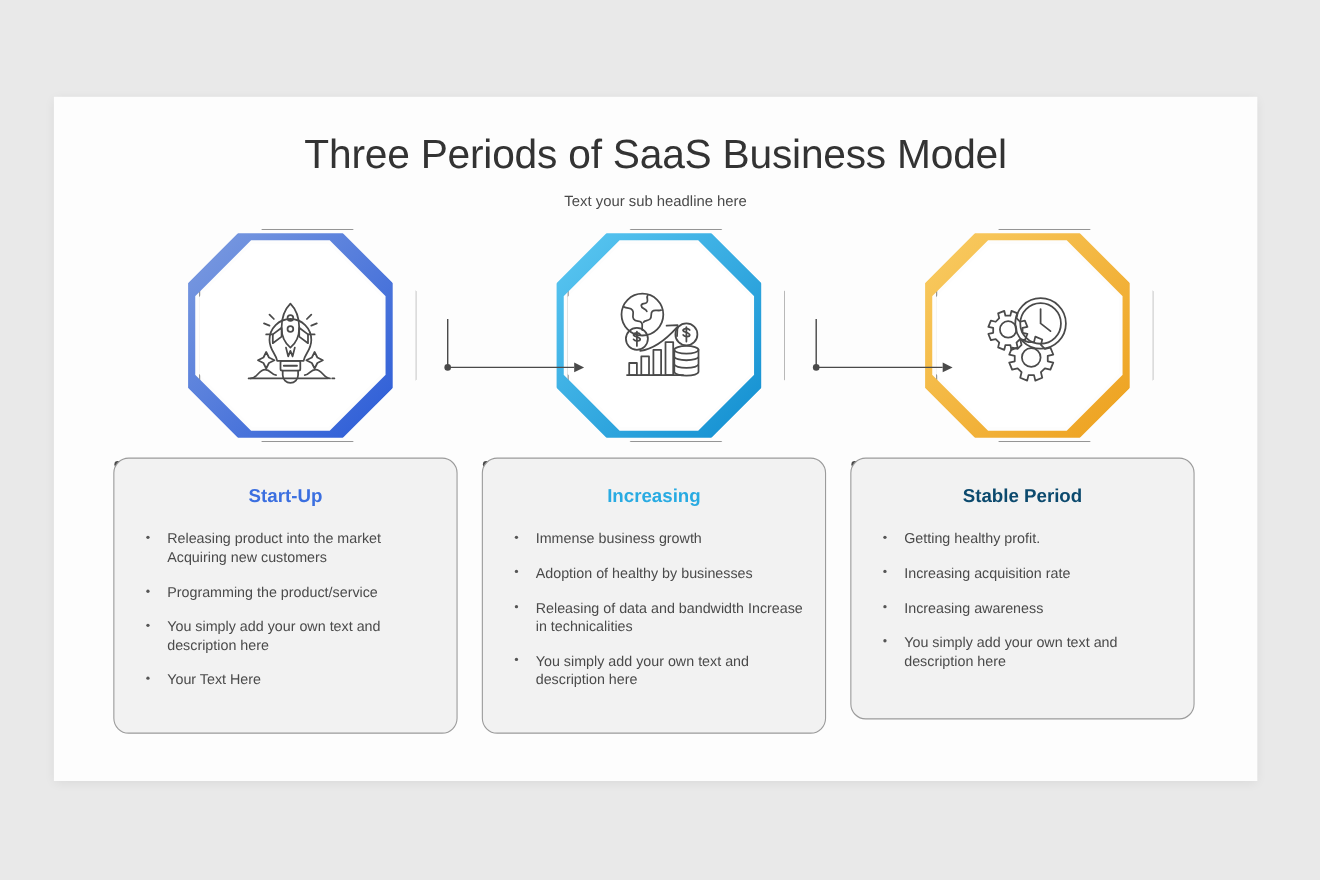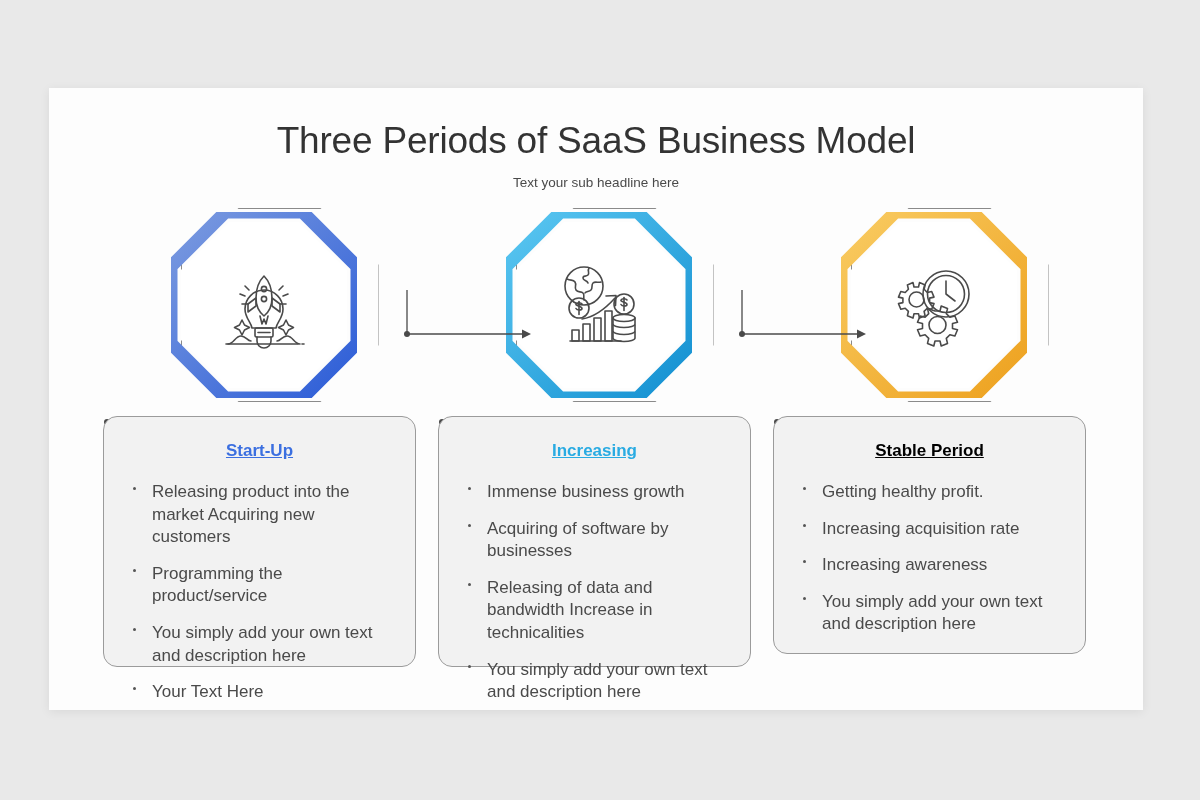--- a/index.html
+++ b/index.html
@@ -131,32 +131,31 @@
   #card-0 { left: 54px; height: 251px; }
   #card-1 { left: 389px; height: 251px; }
   #card-2 { left: 724px; height: 238px; }
 
   .card-title {
     margin: 0;
     padding-top: 24px;
     text-align: center;
     font-size: 17px;
     font-weight: 700;
-    text-decoration: underline;
   }
   .bullet-list {
     list-style: none;
     margin: 0;
     padding: 20px 18px 0 26px;
   }
   .bullet-item {
     position: relative;
     padding-left: 22px;
     margin-bottom: 14px;
-    font-size: 17px;
+    font-size: 13px;
     line-height: 1.33;
     color: #4a4a4a;
   }
   .bullet-item::before {
     content: "";
     position: absolute;
     left: 3px;
     top: 6px;
     width: 3px;
     height: 3px;
@@ -349,28 +348,28 @@
       <li class="bullet-item">Programming the product/service</li>
       <li class="bullet-item">You simply add your own text and description here</li>
       <li class="bullet-item">Your Text Here</li>
     </ul>
   </div>
 
   <div class="card" id="card-1">
     <h2 class="card-title" style="color: rgb(41, 171, 226);">Increasing</h2>
     <ul class="bullet-list">
       <li class="bullet-item">Immense business growth</li>
-      <li class="bullet-item">Acquiring of software by businesses</li>
+      <li class="bullet-item">Adoption of healthy by businesses</li>
       <li class="bullet-item">Releasing of data and bandwidth  Increase in technicalities</li>
       <li class="bullet-item">You simply add your own text and description here</li>
     </ul>
   </div>
 
   <div class="card" id="card-2">
-    <h2 class="card-title" style="color: #000000;">Stable Period</h2>
+    <h2 class="card-title" style="color: #0c4a6e;">Stable Period</h2>
     <ul class="bullet-list">
       <li class="bullet-item">Getting healthy profit.</li>
       <li class="bullet-item">Increasing acquisition rate</li>
       <li class="bullet-item">Increasing awareness</li>
       <li class="bullet-item">You simply add your own text and description here</li>
     </ul>
   </div>
 
 </div>
 

